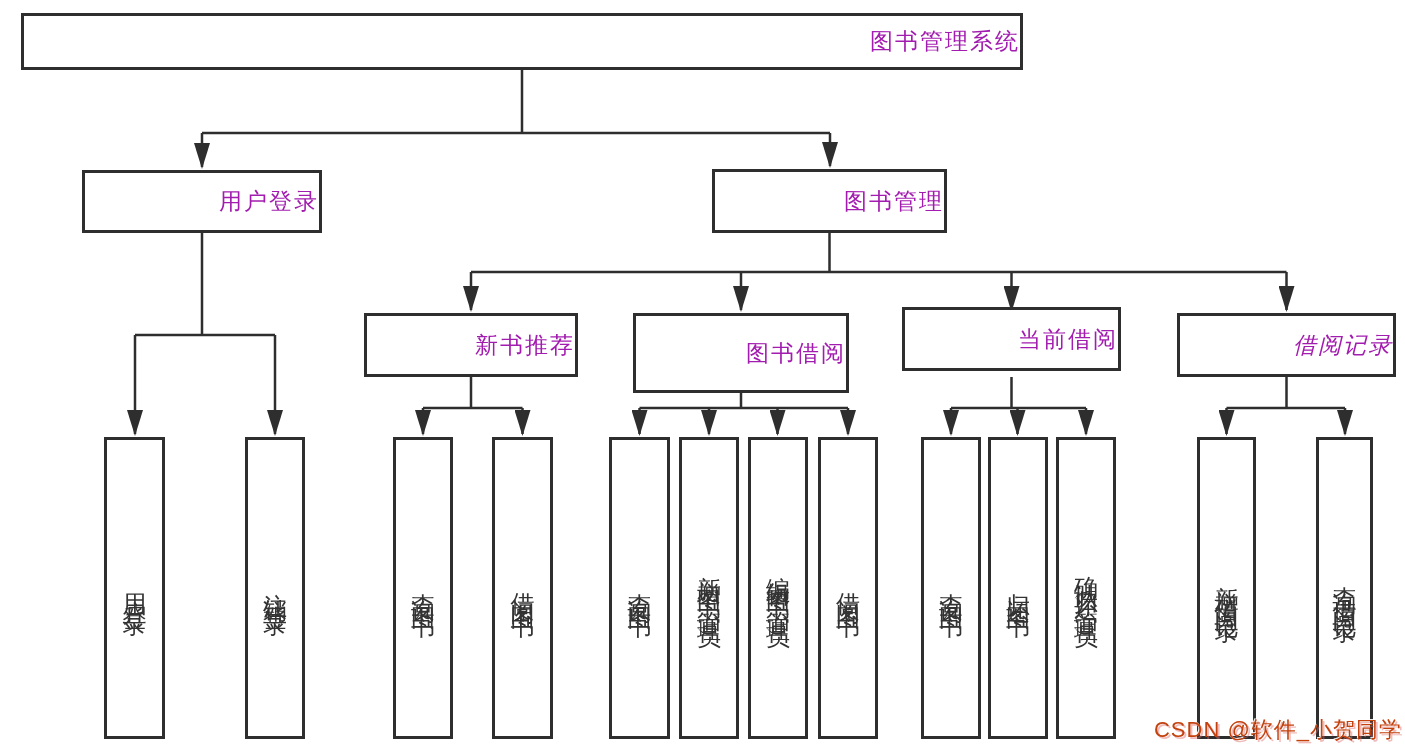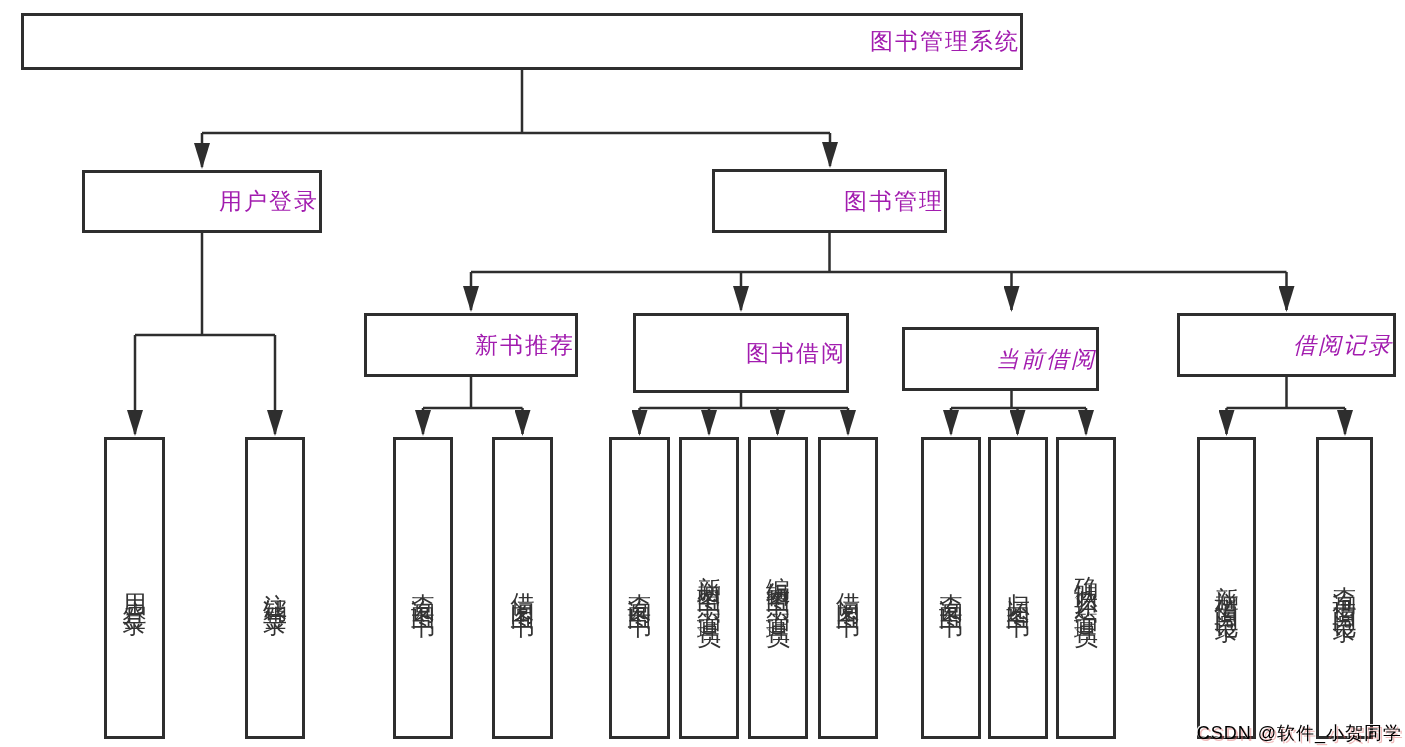--- a/index.html
+++ b/index.html
@@ -42,23 +42,23 @@
   }
   .vbox .vtext {
     writing-mode: vertical-lr;
     letter-spacing: 7px;
     line-height: 1;
   }
   #watermark {
     position: absolute;
     right: 3px;
     bottom: 2px;
-    font-size: 18px;
+    font-size: 22px;
     letter-spacing: 1px;
-    color: #000000;
+    color: #c2410c;
     text-shadow: 2px 2px 0 rgba(221, 105, 105, 0.45), -1px -1px 0 rgba(255,255,255,0.9);
     white-space: nowrap;
   }
 </style>
 </head>
 <body>
 
 <div id="stage">
 
   <svg id="connectors" viewBox="0 0 1405 747" xmlns="http://www.w3.org/2000/svg">
@@ -114,21 +114,21 @@
   <div class="box" style="left:712px;top:169px;width:235px;height:64px;">
     <span>图书管理</span>
   </div>
 
   <div class="box" style="left:364px;top:313px;width:214px;height:64px;padding-left:48px;">
     <span>新书推荐</span>
   </div>
   <div class="box" style="left:633px;top:313px;width:216px;height:80px;">
     <span>图书借阅</span>
   </div>
-  <div class="box" style="left:902px;top:327px;width:197px;height:64px;font-style:italic;">
+  <div class="box" style="left:902px;top:307px;width:219px;height:64px;">
     <span>当前借阅</span>
   </div>
   <div class="box" style="left:1177px;top:313px;width:219px;height:64px;font-style:italic;">
     <span>借阅记录</span>
   </div>
 
   <div class="vbox" style="left:104px;top:437px;width:61px;height:302px;">
     <span class="vtext">用户登录</span>
   </div>
   <div class="vbox" style="left:245px;top:437px;width:60px;height:302px;">

